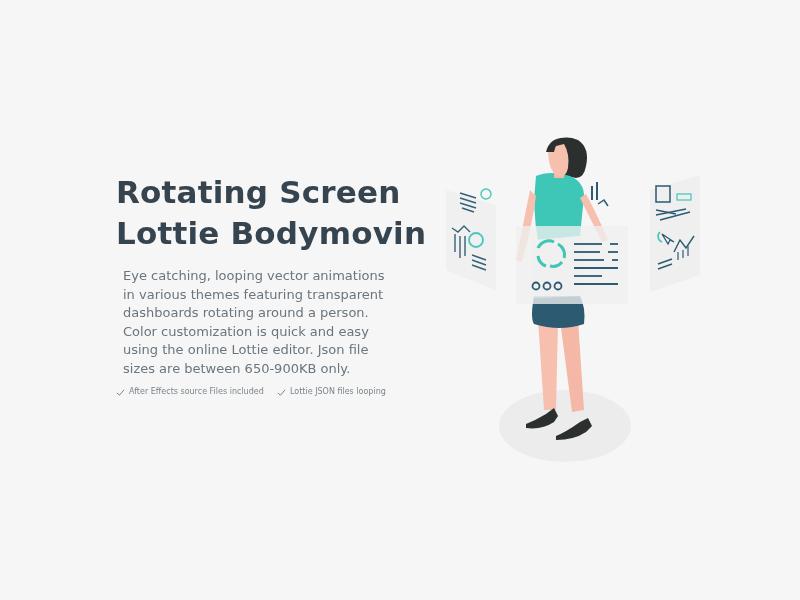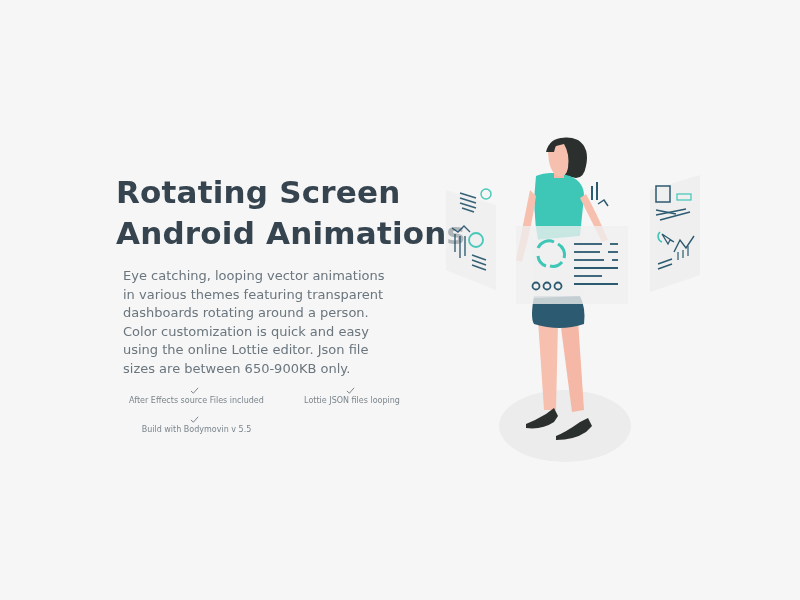--- a/index.html
+++ b/index.html
@@ -17,52 +17,46 @@
   .title span { display: block; }
   .desc {
     position: absolute; left: 116px; top: 260px; width: 270px;
     font-size: 13px; line-height: 18.6px; color: #6a757d;
     margin: 7px;
   }
   .features {
     position: absolute; left: 116px; top: 386px; width: 320px;
     display: grid; grid-template-columns: 161px 150px; row-gap: 8px;
   }
-  .feature { display: flex; align-items: center; font-size: 8px; line-height: 12px; color: #7a858c; flex-direction: column; }
+  .feature { display: flex; align-items: center; font-size: 8px; line-height: 12px; color: #7a858c; }
   .feature .check { width: 9px; margin-right: 4px; flex: 0 0 auto; }
   .illustration { position: absolute; left: 440px; top: 130px; width: 280px; height: 340px; }
 </style>
 </head>
 <body>
 
 <h1 class="title">
   <span>Rotating Screen</span>
-  <span>Android Animations</span>
+  <span>Lottie Bodymovin</span>
 </h1>
 
 <p class="desc">Eye catching, looping vector animations in various themes featuring transparent dashboards rotating around a person. Color customization is quick and easy using the online Lottie editor. Json file sizes are between 650-900KB only.</p>
 
 <div class="features">
   <div class="feature">
     <svg class="check" viewBox="0 0 10 10">
         <path d="M1 5.5 L3.8 8 L9 2" fill="none" stroke="#7a858c" stroke-width="1.1"></path>
       </svg>
     <span>After Effects source Files included</span>
   </div>
   <div class="feature">
     <svg class="check" viewBox="0 0 10 10">
         <path d="M1 5.5 L3.8 8 L9 2" fill="none" stroke="#7a858c" stroke-width="1.1"></path>
       </svg>
     <span>Lottie JSON files looping</span>
-  </div>
-  <div class="feature">
-    <svg class="check" viewBox="0 0 10 10">
-        <path d="M1 5.5 L3.8 8 L9 2" fill="none" stroke="#7a858c" stroke-width="1.1"></path>
-      </svg>
-    <span>Build with Bodymovin v 5.5</span>
   </div>
 </div>
 
 <svg class="illustration" viewBox="440 130 280 340">
 
   <ellipse cx="565" cy="426" rx="66" ry="36" fill="#ececec"></ellipse>
 
   <g opacity="0.95">
     <polygon points="446,190 496,205 496,290 446,270" fill="#ececec" opacity="0.7"></polygon>
     <g stroke="#2c5a70" stroke-width="1.6">

